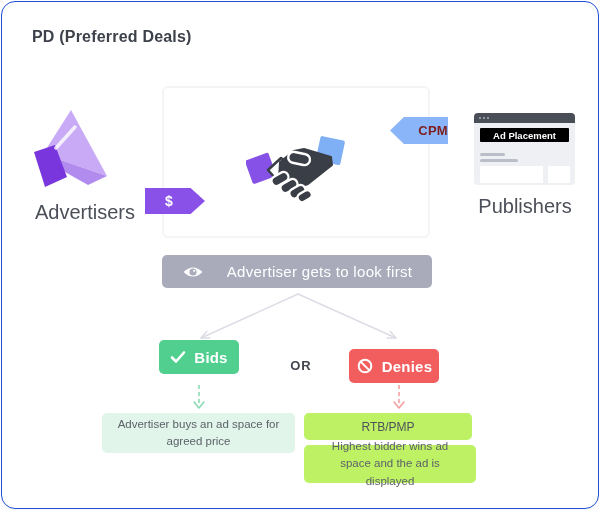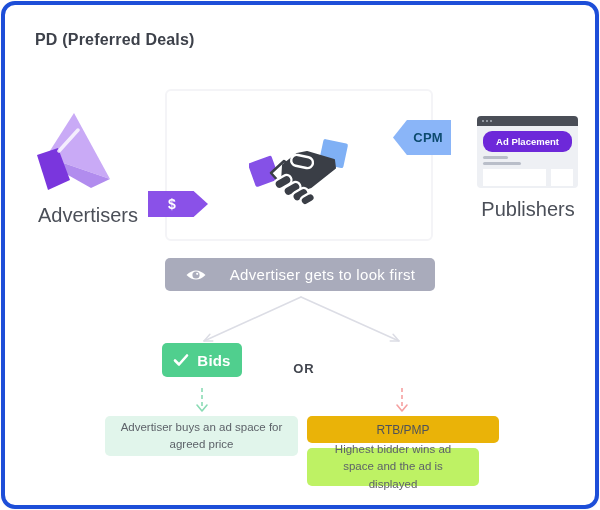--- a/index.html
+++ b/index.html
@@ -1,19 +1,19 @@
 <!DOCTYPE html>
 <html><head>
 <meta charset="utf-8">
 <style>
   * { margin:0; padding:0; box-sizing:border-box; }
   html,body { width:600px; height:510px; background:#ffffff; font-family:"Liberation Sans", sans-serif; }
   .card {
     position:absolute; left:1px; top:1px; width:598px; height:508px;
-    background:#ffffff; border:4px solid #1d4ed8; border-radius:14px;
+    background:#ffffff; border:1px solid #1d4ed8; border-radius:14px;
     box-shadow:0 1px 3px rgba(0,0,0,.03); overflow:hidden;
   }
   .abs { position:absolute; }
   .page-title {
     left:30px; top:26px; font-size:16px; font-weight:700; color:#3d414a; letter-spacing:.2px;
   }
   
   .deal-box {
     left:160px; top:84px; width:268px; height:152px;
     background:#fff; border:2px solid #f4f4f7; border-radius:6px;
@@ -25,31 +25,31 @@
   .pub-label { left:472px; top:193px; width:102px; text-align:center; }
   .megaphone { left:28px; top:94px; width:96px; height:96px; }
   
   .price-tag {
     left:143px; top:186px; width:60px; height:26px; background:#8a51e8;
     clip-path:polygon(0 0, 76% 0, 100% 50%, 76% 100%, 0 100%);
     color:#fff; font-size:14px; font-weight:700;
     display:flex; align-items:center; justify-content:flex-start; padding-left:20px;
   }
   .cpm-tag {
-    left:388px; top:115px; width:58px; height:35px; background:#8ab5f8;
+    left:388px; top:115px; width:58px; height:27px; background:#8ab5f8;
     clip-path:polygon(24% 0, 100% 0, 100% 100%, 24% 100%, 0 50%);
-    color:#0c4a6e; font-size:13px; font-weight:700; letter-spacing:.3px;
-    display:flex; align-items:center; justify-content:flex-end; padding-right:8px;
+    color:#7f1d1d; font-size:13px; font-weight:700; letter-spacing:.3px;
+    display:flex; align-items:center; justify-content:flex-end; 
   }
   
   .browser { left:472px; top:111px; width:101px; height:72px; border-radius:4px; overflow:hidden; background:#eef0f4; }
   .browser-bar { height:10px; background:#4a4e57; display:flex; align-items:center; gap:2px; padding-left:5px; }
   .browser-bar i { width:2px; height:2px; border-radius:50%; background:#aab0b9; display:block; }
   .ad-btn {
-    position:absolute; left:6px; top:15px; width:89px; height:21px; background:#6d28d9; border-radius:9px;
+    position:absolute; left:6px; top:15px; width:89px; height:14px; background:#000000; border-radius:1px;
     color:#fff; font-size:9.5px; font-weight:700; display:flex; align-items:center; justify-content:center;
   }
   .b-line1 { position:absolute; left:6px; top:40px; width:25px; height:3px; background:#b9bec9; border-radius:2px; }
   .b-line2 { position:absolute; left:6px; top:46px; width:38px; height:3px; background:#b9bec9; border-radius:2px; }
   .b-box1 { position:absolute; left:6px; top:53px; width:63px; height:17px; background:#fff; }
   .b-box2 { position:absolute; left:74px; top:53px; width:22px; height:17px; background:#fff; }
   
   .badge {
     left:160px; top:253px; width:270px; height:33px; background:#a9abbb; border-radius:5px;
     display:flex; align-items:center; justify-content:center; gap:23px;
@@ -66,21 +66,21 @@
   .or-label { left:283px; top:356px; width:32px; text-align:center; font-size:13px; font-weight:600; color:#42464f; letter-spacing:1px; }
   .dash-arrow { width:16px; height:26px; }
   .bids-arrow { left:189px; top:382px; }
   .denies-arrow { left:389px; top:382px; }
   
   .outcome {
     border-radius:5px; font-size:11.5px; color:#5d6269; line-height:1.5;
     display:flex; align-items:center; justify-content:center; text-align:center; padding:10px 12px;
   }
   .green-box { left:100px; top:411px; width:193px; height:40px; background:#e1f5eb; }
-  .rtb-box { left:302px; top:411px; width:192px; height:27px; background:#eab308; font-size:12px; color:#4e525a; }
+  .rtb-box { left:302px; top:411px; width:168px; height:27px; background:#bef264; font-size:12px; color:#4e525a; }
   .pink-box { left:302px; top:443px; width:172px; height:38px; background:#bef264; }
 </style>
 </head>
 <body>
 
 <div class="card">
 
   <div class="abs page-title">PD (Preferred Deals)</div>
 
   <svg class="abs megaphone" viewBox="0 0 96 96">
@@ -145,20 +145,27 @@
     </g>
   </svg>
 
   <div class="abs decision-btn bids-btn">
     <svg width="16" height="14" viewBox="0 0 16 14">
       <polyline points="2,7.5 6,11.5 14,2.5" fill="none" stroke="#ffffff" stroke-width="2.6" stroke-linecap="round" stroke-linejoin="round"></polyline>
     </svg>
     <span>Bids</span>
   </div>
   <div class="abs or-label">OR</div>
+  <div class="abs decision-btn denies-btn">
+    <svg width="18" height="18" viewBox="0 0 20 20">
+      <circle cx="10" cy="10" r="7" fill="none" stroke="#ffffff" stroke-width="2.2"></circle>
+      <line x1="5.4" y1="5.4" x2="14.6" y2="14.6" stroke="#ffffff" stroke-width="2.2"></line>
+    </svg>
+    <span>Denies</span>
+  </div>
 
   <svg class="abs dash-arrow bids-arrow" viewBox="0 0 16 26">
     <line x1="8" y1="1" x2="8" y2="19" stroke="#8adbb4" stroke-width="1.6" stroke-dasharray="4 3"></line>
     <polyline points="3,18 8,24 13,18" fill="none" stroke="#8adbb4" stroke-width="1.6" stroke-linecap="round" stroke-linejoin="round"></polyline>
   </svg>
   <svg class="abs dash-arrow denies-arrow" viewBox="0 0 16 26">
     <line x1="8" y1="1" x2="8" y2="19" stroke="#f5a0a0" stroke-width="1.6" stroke-dasharray="4 3"></line>
     <polyline points="3,18 8,24 13,18" fill="none" stroke="#f5a0a0" stroke-width="1.6" stroke-linecap="round" stroke-linejoin="round"></polyline>
   </svg>
 

